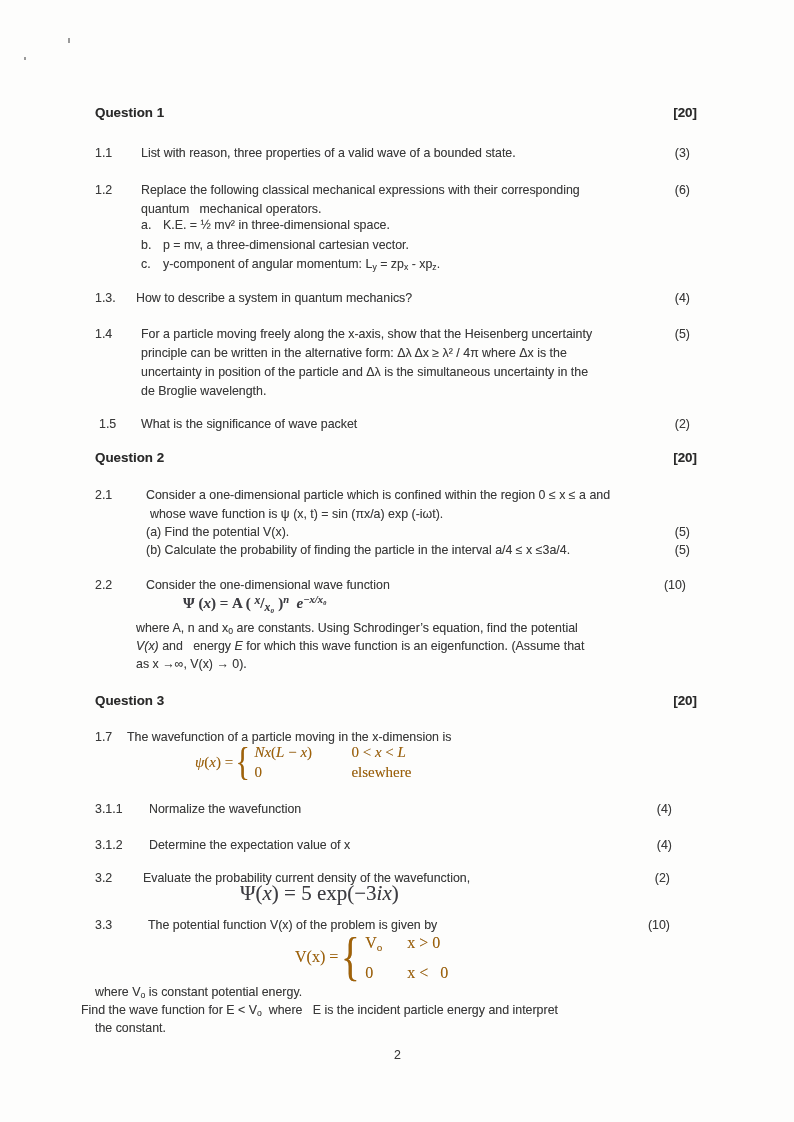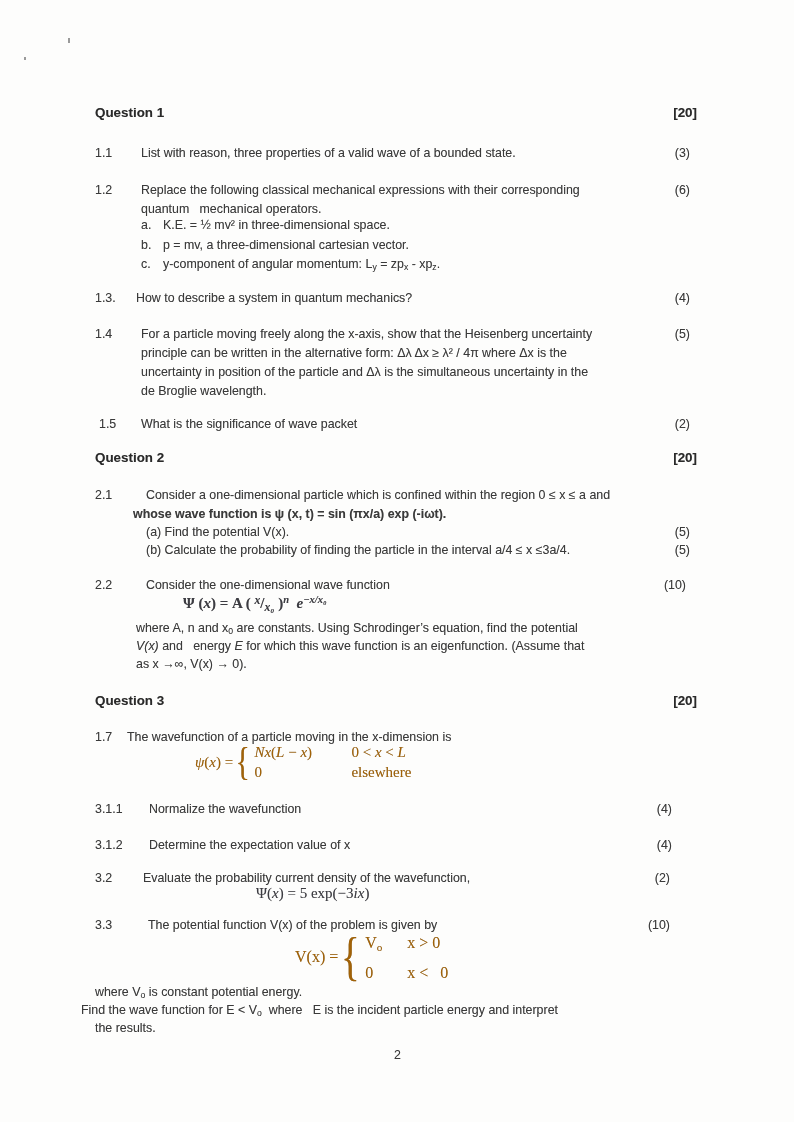--- a/index.html
+++ b/index.html
@@ -77,21 +77,21 @@
 
 <div class="ln" style="left:99px;  top:417px;">1.5</div>
 <div class="ln" style="left:141px; top:417px;">What is the significance of wave packet</div>
 <div class="ln" style="right:104px; top:417px;">(2)</div>
 
 <div class="ln hd" style="left:95px; top:450px;">Question 2</div>
 <div class="ln hd" style="right:97px; top:450px;">[20]</div>
 
 <div class="ln" style="left:95px;  top:488px;">2.1</div>
 <div class="ln" style="left:146px; top:488px;">Consider a one-dimensional particle which is confined within the region 0 ≤ x ≤ a and</div>
-<div class="ln" style="left:133px; top:507px;font-weight:bold;">whose wave function is ψ (x, t) = sin (πx/a) exp (-iωt).</div>
+<div class="ln" style="left:150px; top:507px;">whose wave function is ψ (x, t) = sin (πx/a) exp (-iωt).</div>
 <div class="ln" style="left:146px; top:525px;">(a) Find the potential V(x).</div>
 <div class="ln" style="right:104px; top:525px;">(5)</div>
 <div class="ln" style="left:146px; top:543px;">(b) Calculate the probability of finding the particle in the interval a/4 ≤ x ≤3a/4.</div>
 <div class="ln" style="right:104px; top:543px;">(5)</div>
 
 <div class="ln" style="left:95px;  top:578px;">2.2</div>
 <div class="ln" style="left:146px; top:578px;">Consider the one-dimensional wave function</div>
 <div class="ln" style="right:108px; top:578px;">(10)</div>
 <div class="ln srf" style="left:183px; top:592px; font-size:15px; color:#3c3c42;font-weight:bold;"><span>Ψ (</span><span class="i">x</span><span>) = A ( </span><span class="fnum">x</span><span>/</span><span class="fden">x₀</span><span> )</span><span class="sup i">n</span><span>  </span><span class="i">e</span><span class="sup i">−x/x₀</span></div>
 <div class="ln" style="left:136px; top:621px;"><span>where A, n and x</span><span class="sub">0</span><span> are constants. Using Schrodinger’s equation, find the potential</span></div>
@@ -123,21 +123,21 @@
 <div class="ln" style="left:149px; top:802px;">Normalize the wavefunction</div>
 <div class="ln" style="right:122px; top:802px;">(4)</div>
 
 <div class="ln" style="left:95px;  top:838px;">3.1.2</div>
 <div class="ln" style="left:149px; top:838px;">Determine the expectation value of x</div>
 <div class="ln" style="right:122px; top:838px;">(4)</div>
 
 <div class="ln" style="left:95px;  top:871px;">3.2</div>
 <div class="ln" style="left:143px; top:871px;">Evaluate the probability current density of the wavefunction,</div>
 <div class="ln" style="right:124px; top:871px;">(2)</div>
-<div class="ln srf" style="left:256px; top:886px; font-size:15px; color:#3c3c42;"><span>Ψ(</span><span class="i">x</span><span>) = 5 exp(−3</span><span class="i">ix</span><span>)</span></div>
+<div class="ln srf" style="left:240px; top:886px; font-size:21px; color:#3c3c42;"><span>Ψ(</span><span class="i">x</span><span>) = 5 exp(−3</span><span class="i">ix</span><span>)</span></div>
 
 <div class="ln" style="left:95px;  top:918px;">3.3</div>
 <div class="ln" style="left:148px; top:918px;">The potential function V(x) of the problem is given by</div>
 <div class="ln" style="right:124px; top:918px;">(10)</div>
 
 <div class="cases" style="left:295px; top:930px; font-size:16px;">
   <span>V(x) = </span>
   <span class="brace" style="font-size:52px;">{</span>
   <span class="ccol">
     <span class="crow" style="line-height:25px;">
@@ -146,15 +146,15 @@
     </span>
     <span class="crow" style="line-height:25px;">
       <span style="width:42px; display:inline-block;">0</span>
       <span>x &lt;   0</span>
     </span>
   </span>
 </div>
 
 <div class="ln" style="left:95px; top:985px;"><span>where V</span><span class="sub">o</span><span> is constant potential energy.</span></div>
 <div class="ln" style="left:81px; top:1003px;"><span>Find the wave function for E &lt; V</span><span class="sub">o</span><span>  where   E is the incident particle energy and interpret</span></div>
-<div class="ln" style="left:95px; top:1021px;">the results.</div>
+<div class="ln" style="left:95px; top:1021px;">the constant.</div>
 
 <div class="ln pageno" style="top:1048px;">2</div>
 
 </body></html>

